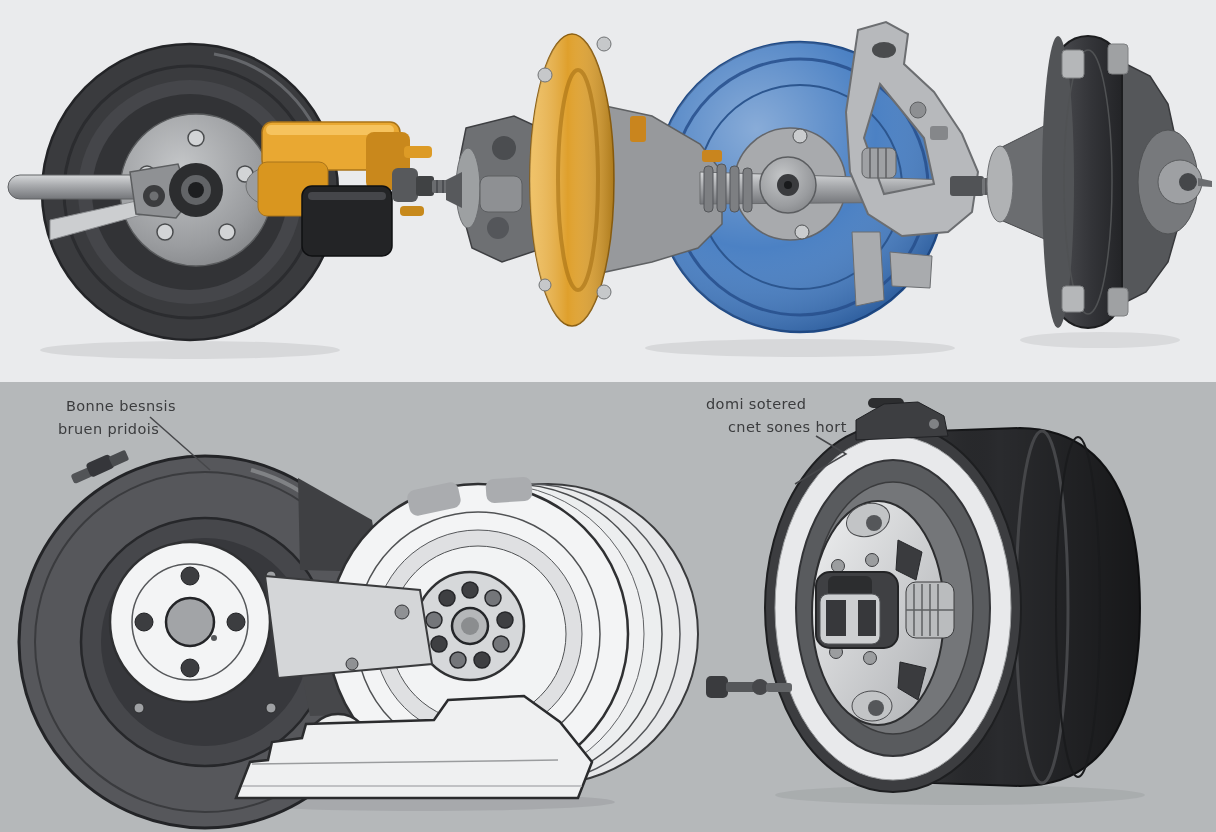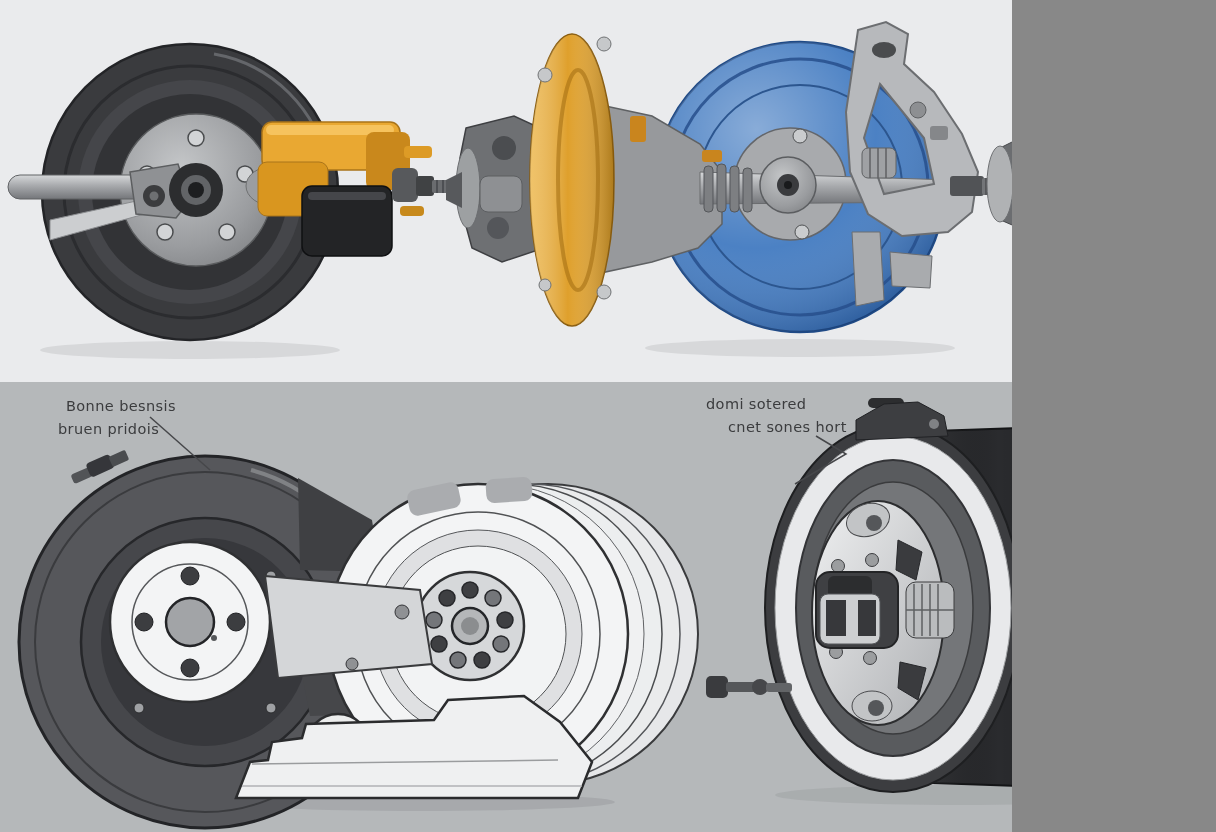--- a/index.html
+++ b/index.html
@@ -1,16 +1,16 @@
 <!DOCTYPE html>
 <html><head>
 <meta charset="utf-8">
 <style>
   html,body{margin:0;padding:0;background:#888;}
-  .canvas{position:relative;width:1012px;height:832px;overflow:hidden;
+  .canvas{position:relative;width:1216px;height:832px;overflow:hidden;
           font-family:"DejaVu Sans","Liberation Sans",sans-serif;}
   svg{display:block;}
   text.callout{font-family:"DejaVu Sans","Liberation Sans",sans-serif;
                font-size:14.5px;letter-spacing:.4px;}
 </style>
 </head>
 <body>
 
 <div class="canvas">
 <svg width="1216" height="832" viewBox="0 0 1216 832" xmlns="http://www.w3.org/2000/svg">

